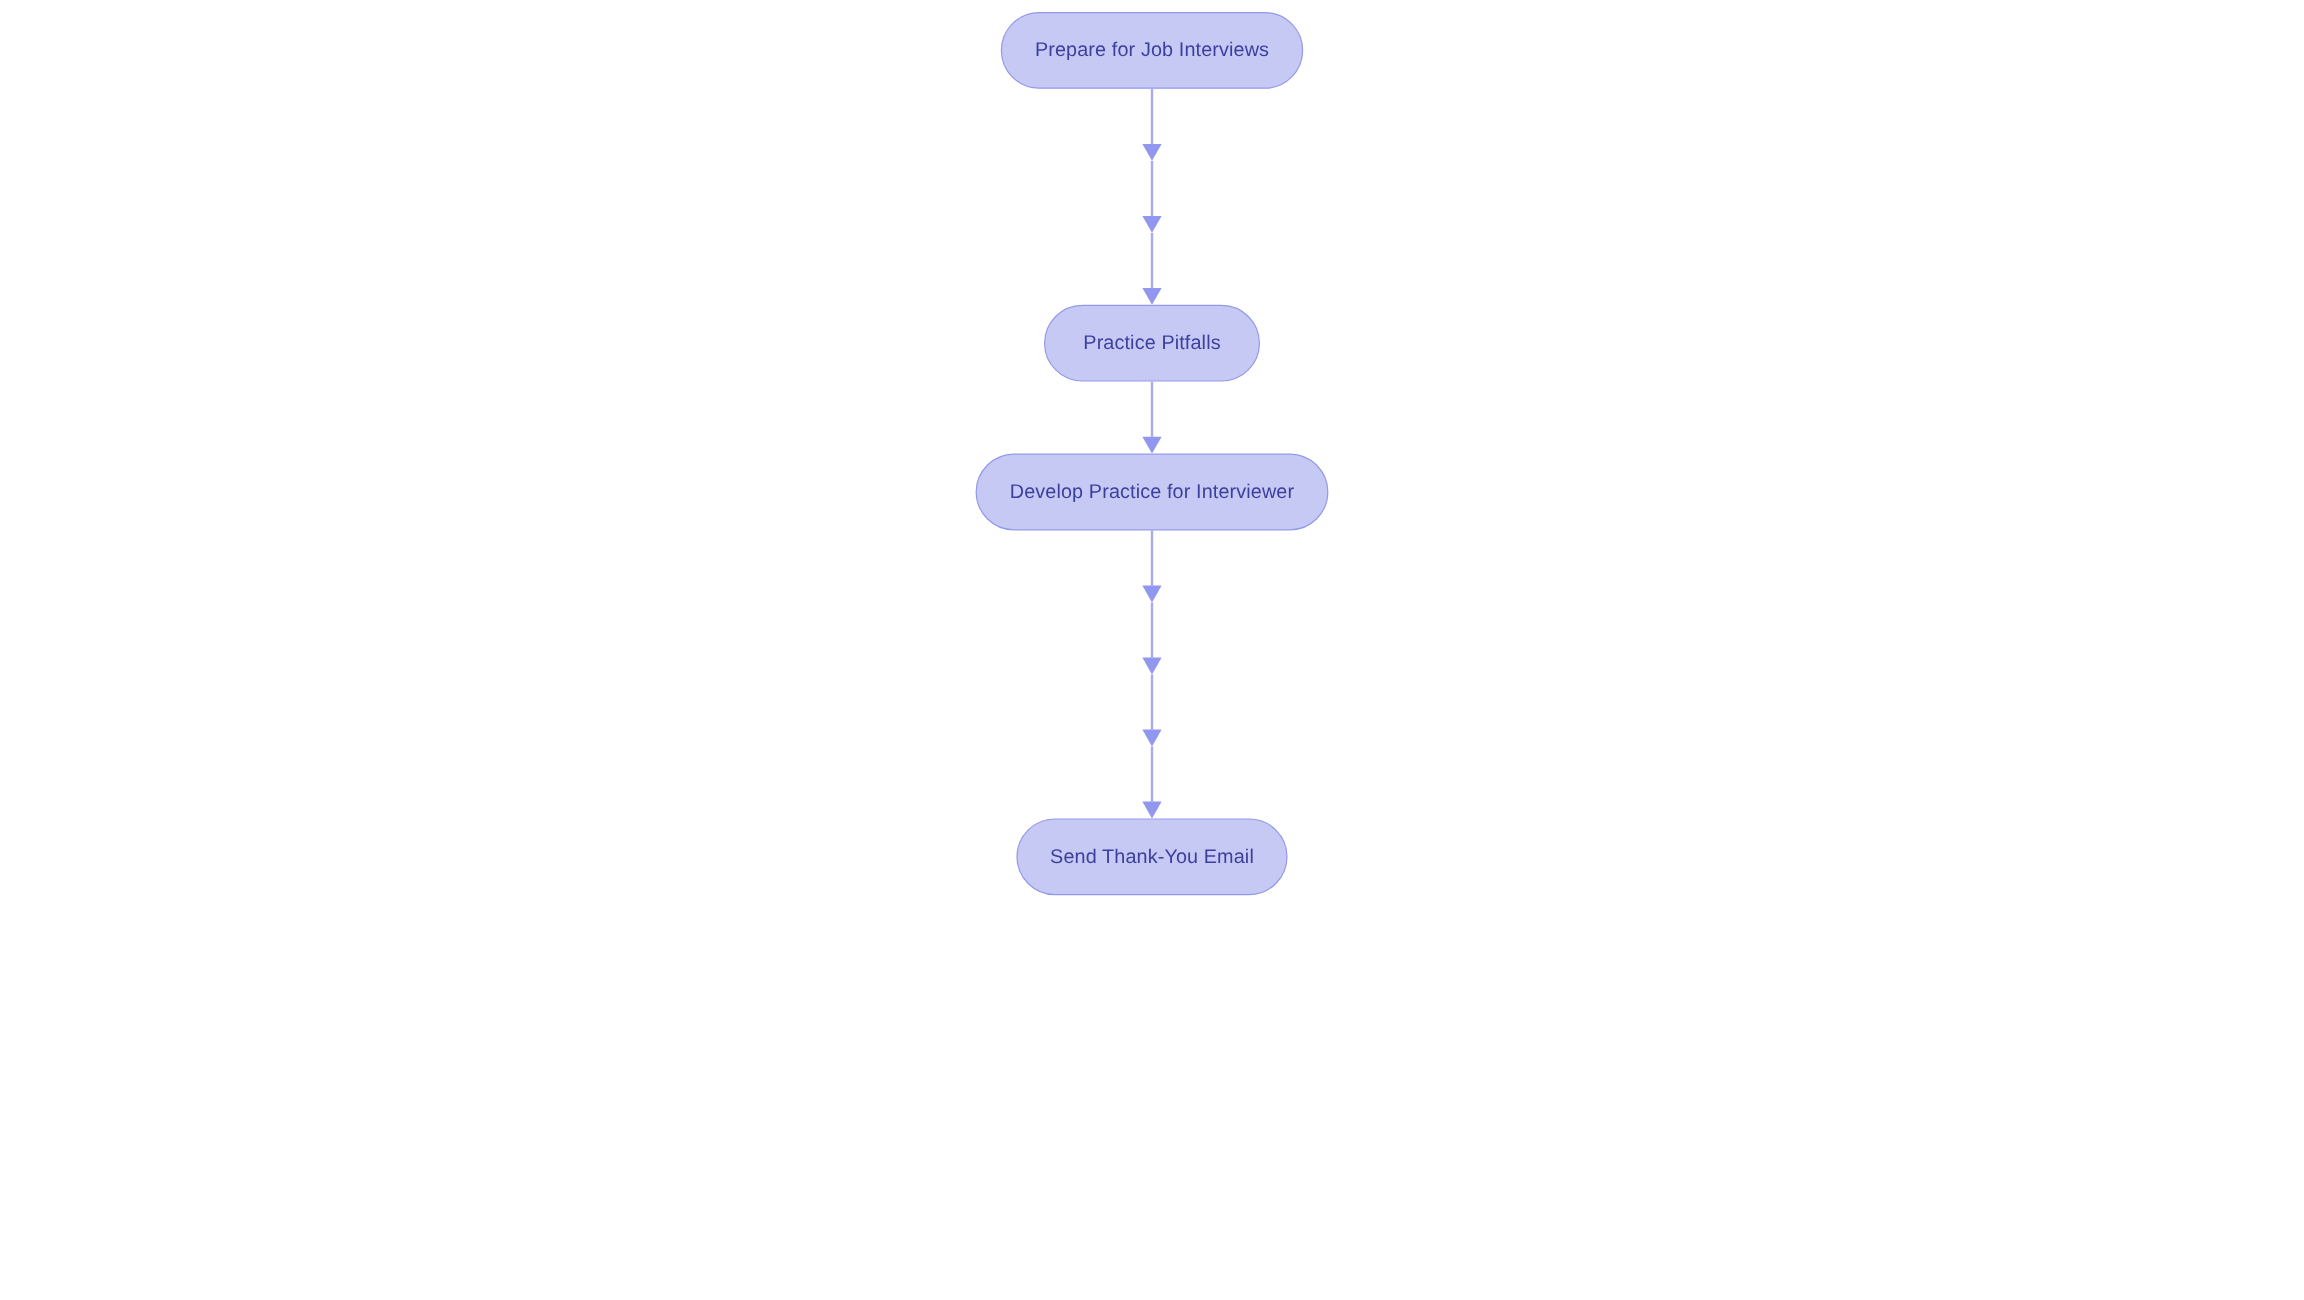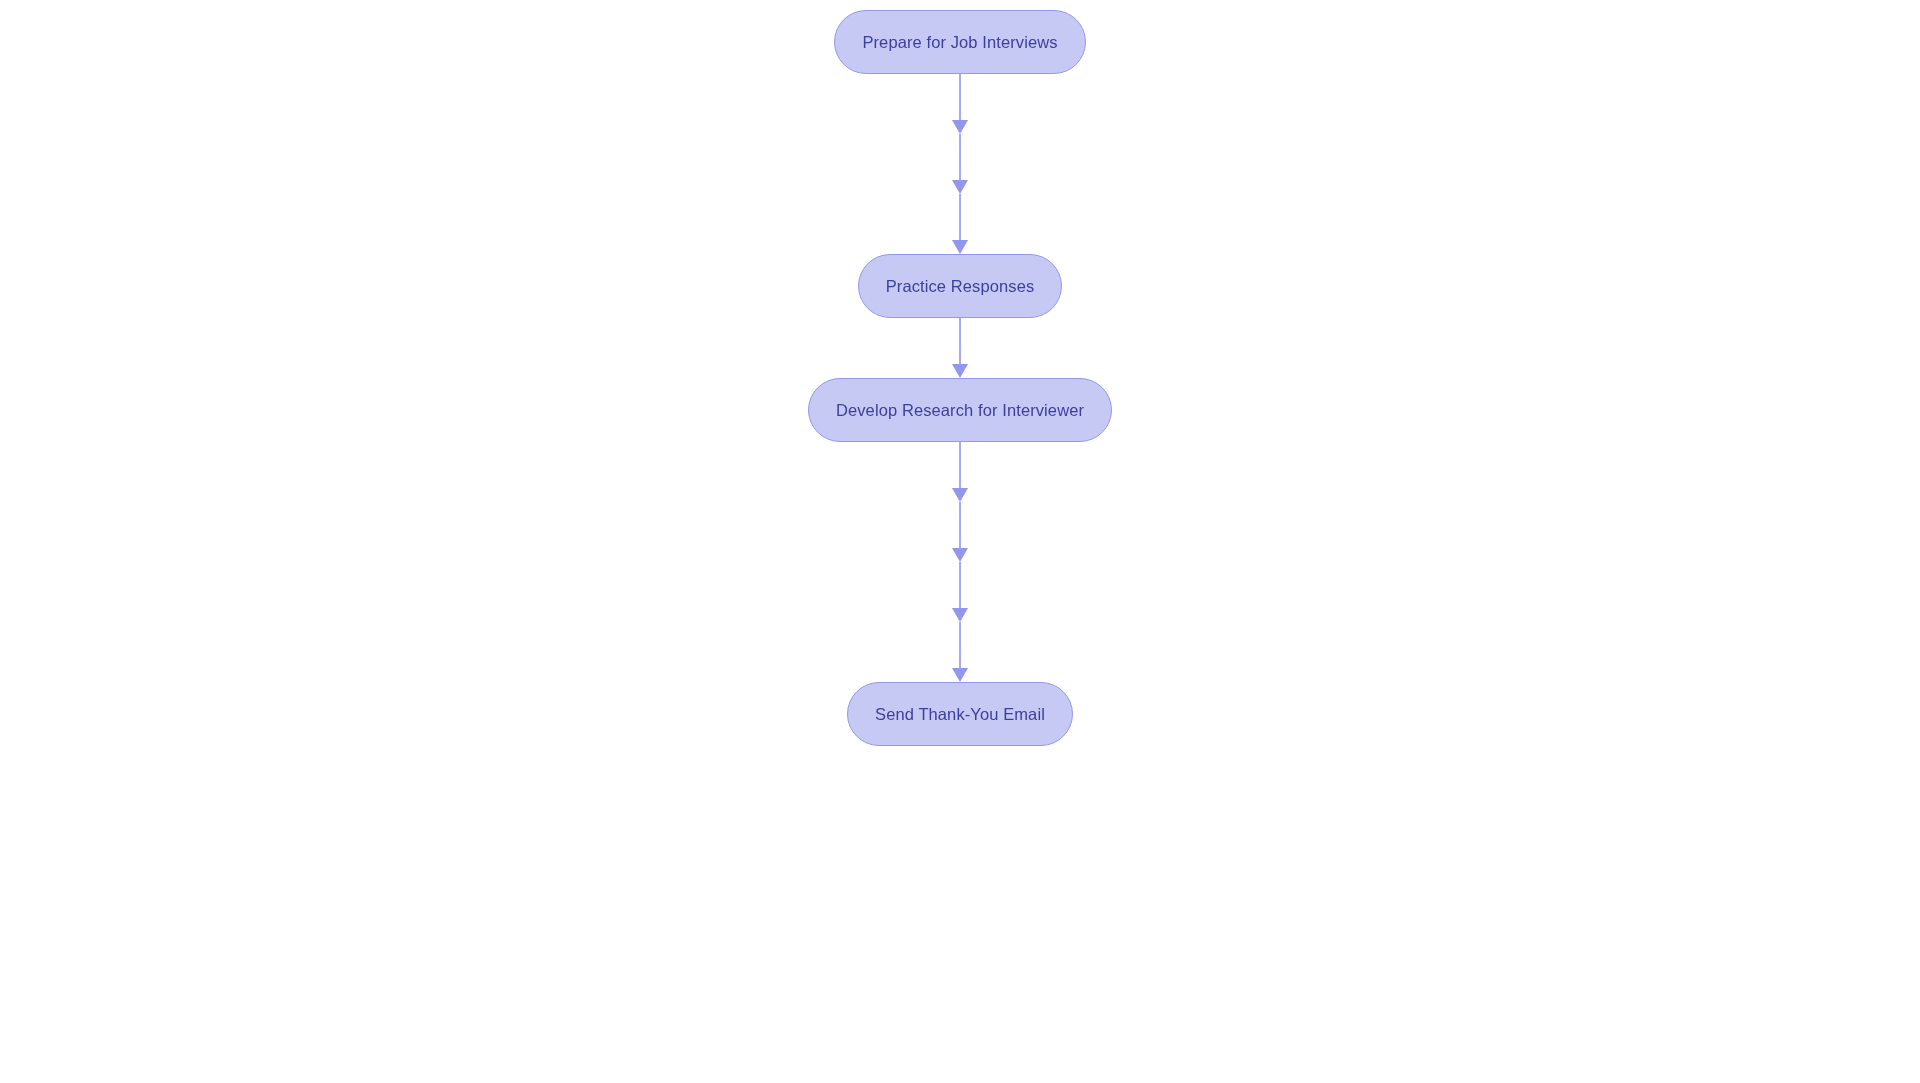--- a/index.html
+++ b/index.html
@@ -82,28 +82,28 @@
     <div class="arrow-line"></div>
     <div class="arrow-head"></div>
   </div>
 
 
   <div class="arrow">
     <div class="arrow-line"></div>
     <div class="arrow-head"></div>
   </div>
 
-  <div class="node">Practice Responses</div>
+  <div class="node">Practice Pitfalls</div>
 
   <div class="arrow">
     <div class="arrow-line"></div>
     <div class="arrow-head"></div>
   </div>
 
-  <div class="node">Develop Research for Interviewer</div>
+  <div class="node">Develop Practice for Interviewer</div>
 
   <div class="arrow">
     <div class="arrow-line"></div>
     <div class="arrow-head"></div>
   </div>
 
 
   <div class="arrow">
     <div class="arrow-line"></div>
     <div class="arrow-head"></div>

